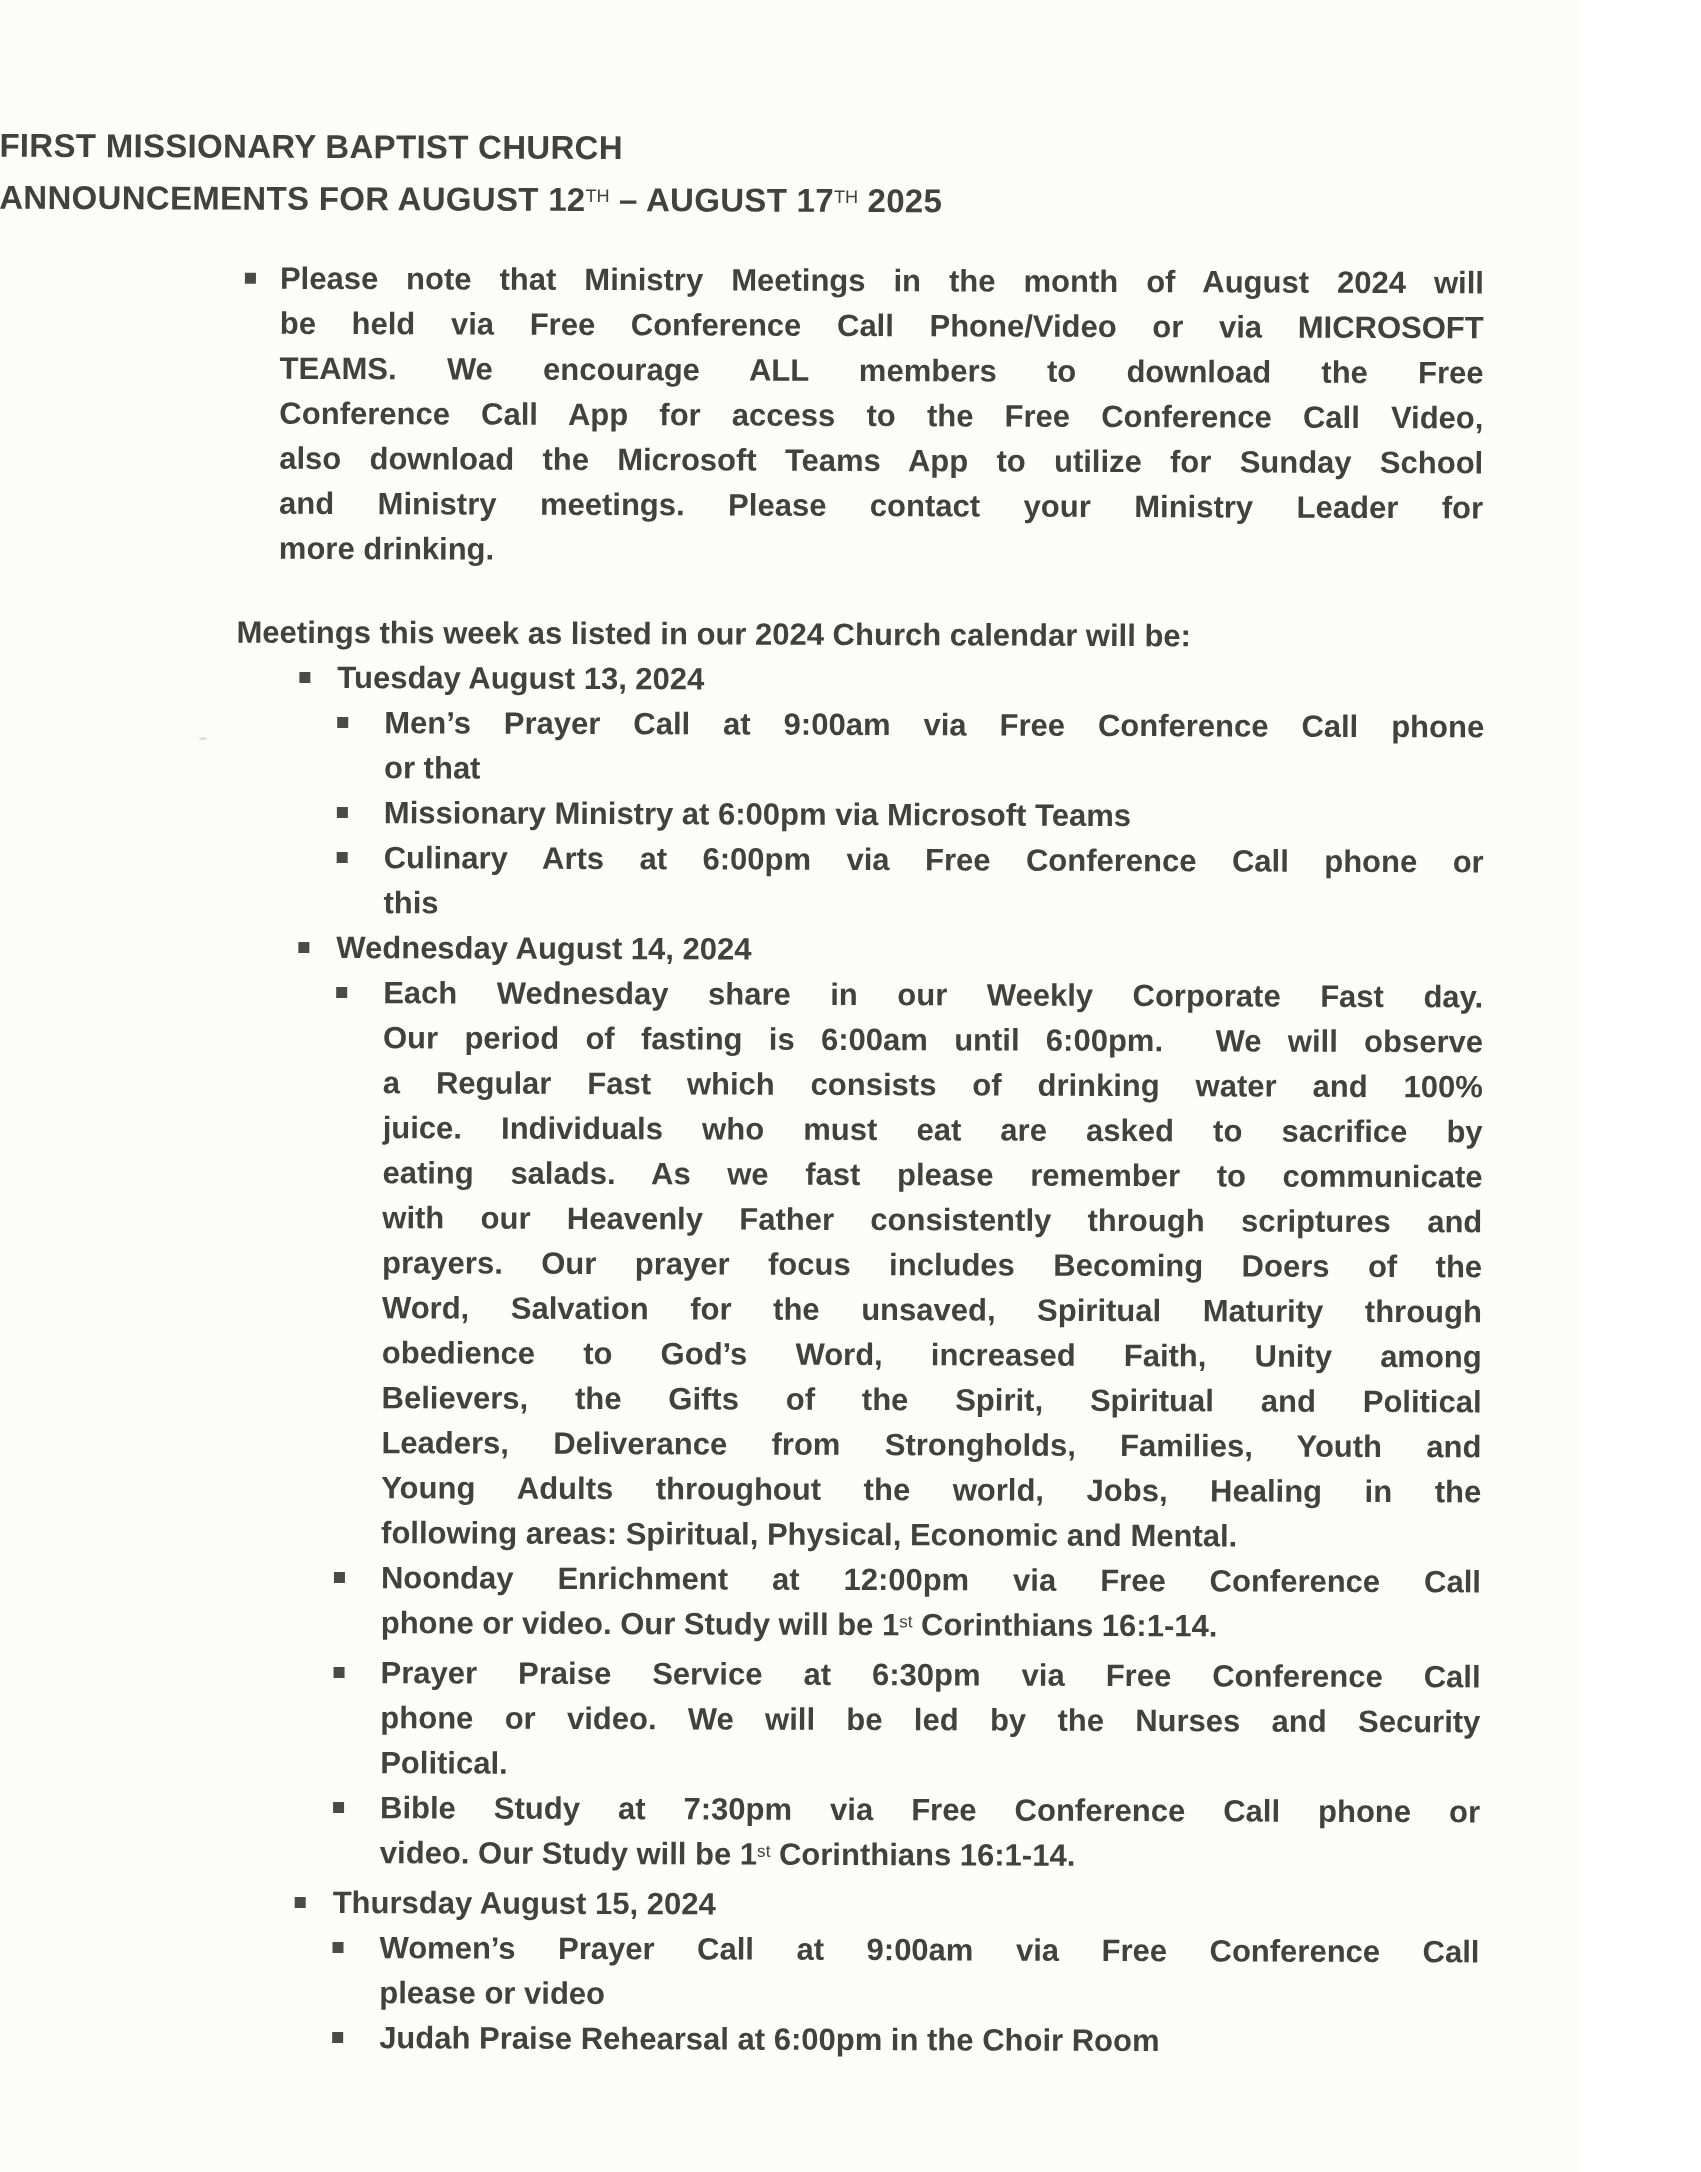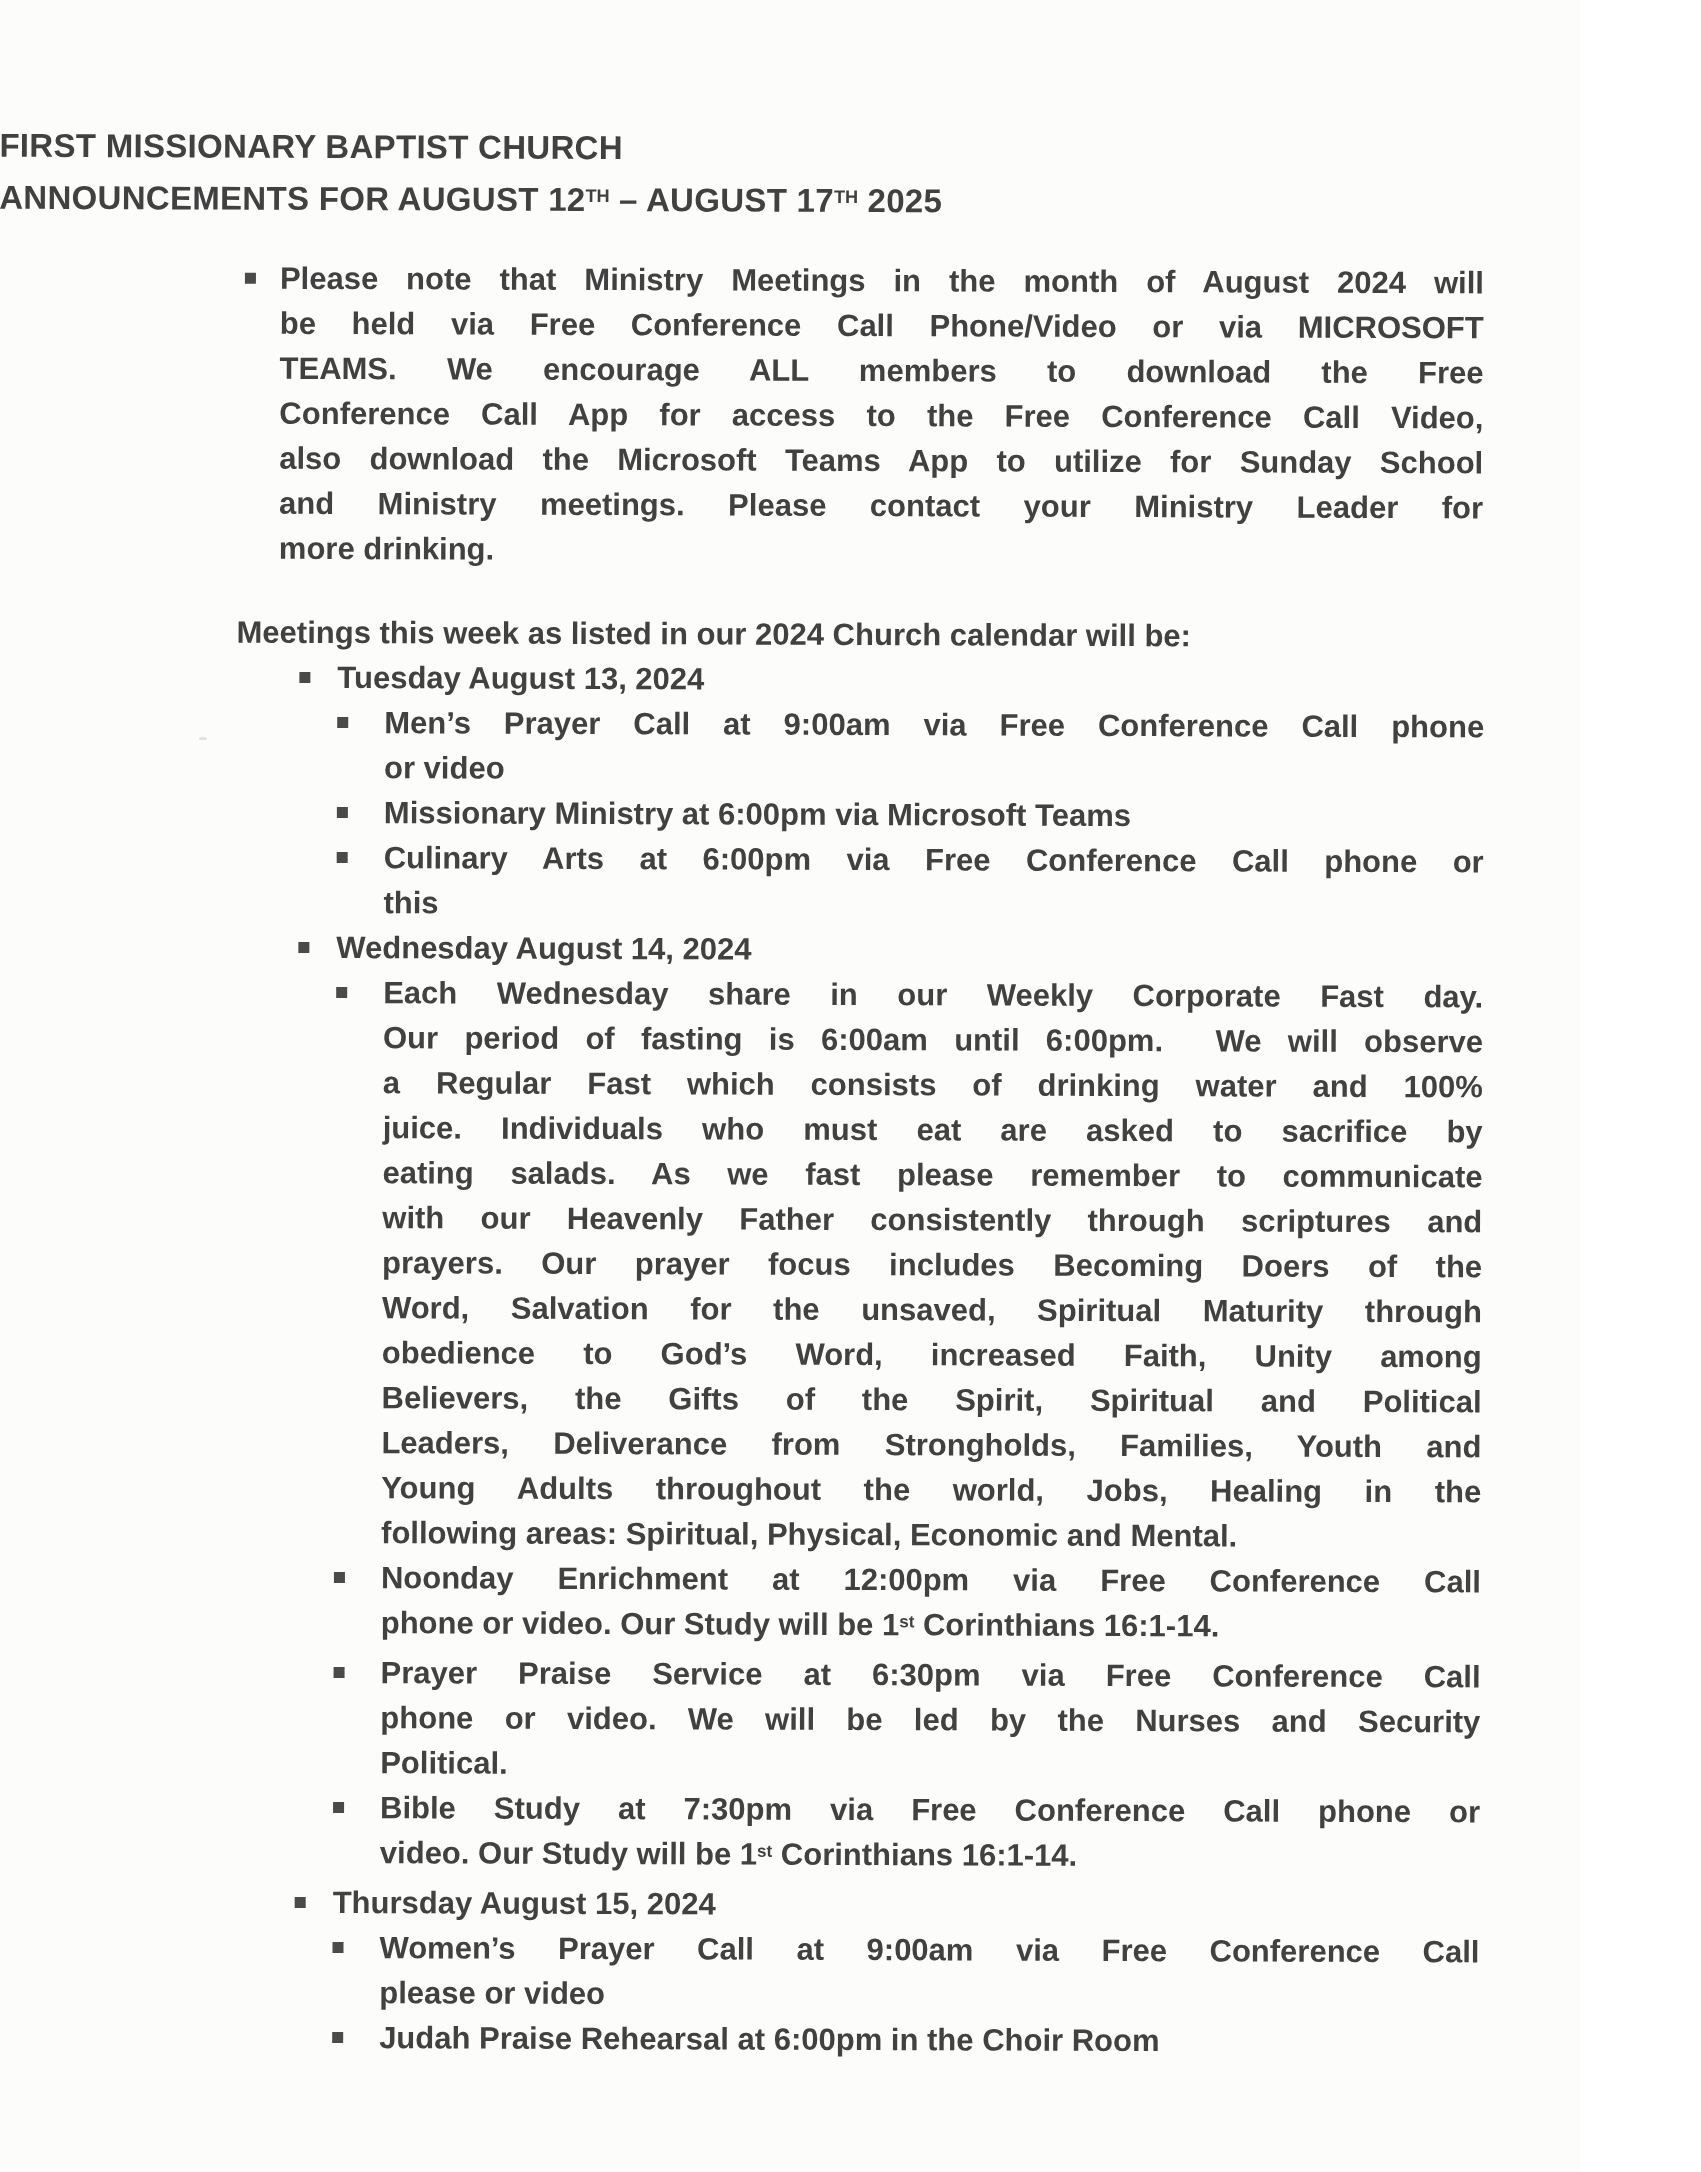--- a/index.html
+++ b/index.html
@@ -66,21 +66,21 @@
   .line { text-align: left; white-space: nowrap; }
   .line.j {
     white-space: normal;
     text-align: justify;
     text-align-last: justify;
     word-spacing: -2px;
   }
 
   sup {
     font-size: 55%;
-    font-weight: bold;
+    font-weight: normal;
     vertical-align: baseline;
     position: relative;
     top: -0.48em;
     letter-spacing: 0;
     text-align: center;
   }
 
   
   .speck {
     position: absolute;
@@ -121,21 +121,21 @@
       <div class="block day">
         <span class="bullet"></span>
         <div class="lines">
           <div class="line"><span>Tuesday August 13, 2024</span></div>
         </div>
       </div>
       <div class="block item">
         <span class="bullet"></span>
         <div class="lines">
           <div class="line j"><span>Men’s Prayer Call at 9:00am via Free Conference Call phone</span></div>
-          <div class="line"><span>or video</span></div>
+          <div class="line"><span>or that</span></div>
         </div>
       </div>
       <div class="block item">
         <span class="bullet"></span>
         <div class="lines">
           <div class="line"><span>Missionary Ministry at 6:00pm via Microsoft Teams</span></div>
         </div>
       </div>
       <div class="block item">
         <span class="bullet"></span>

